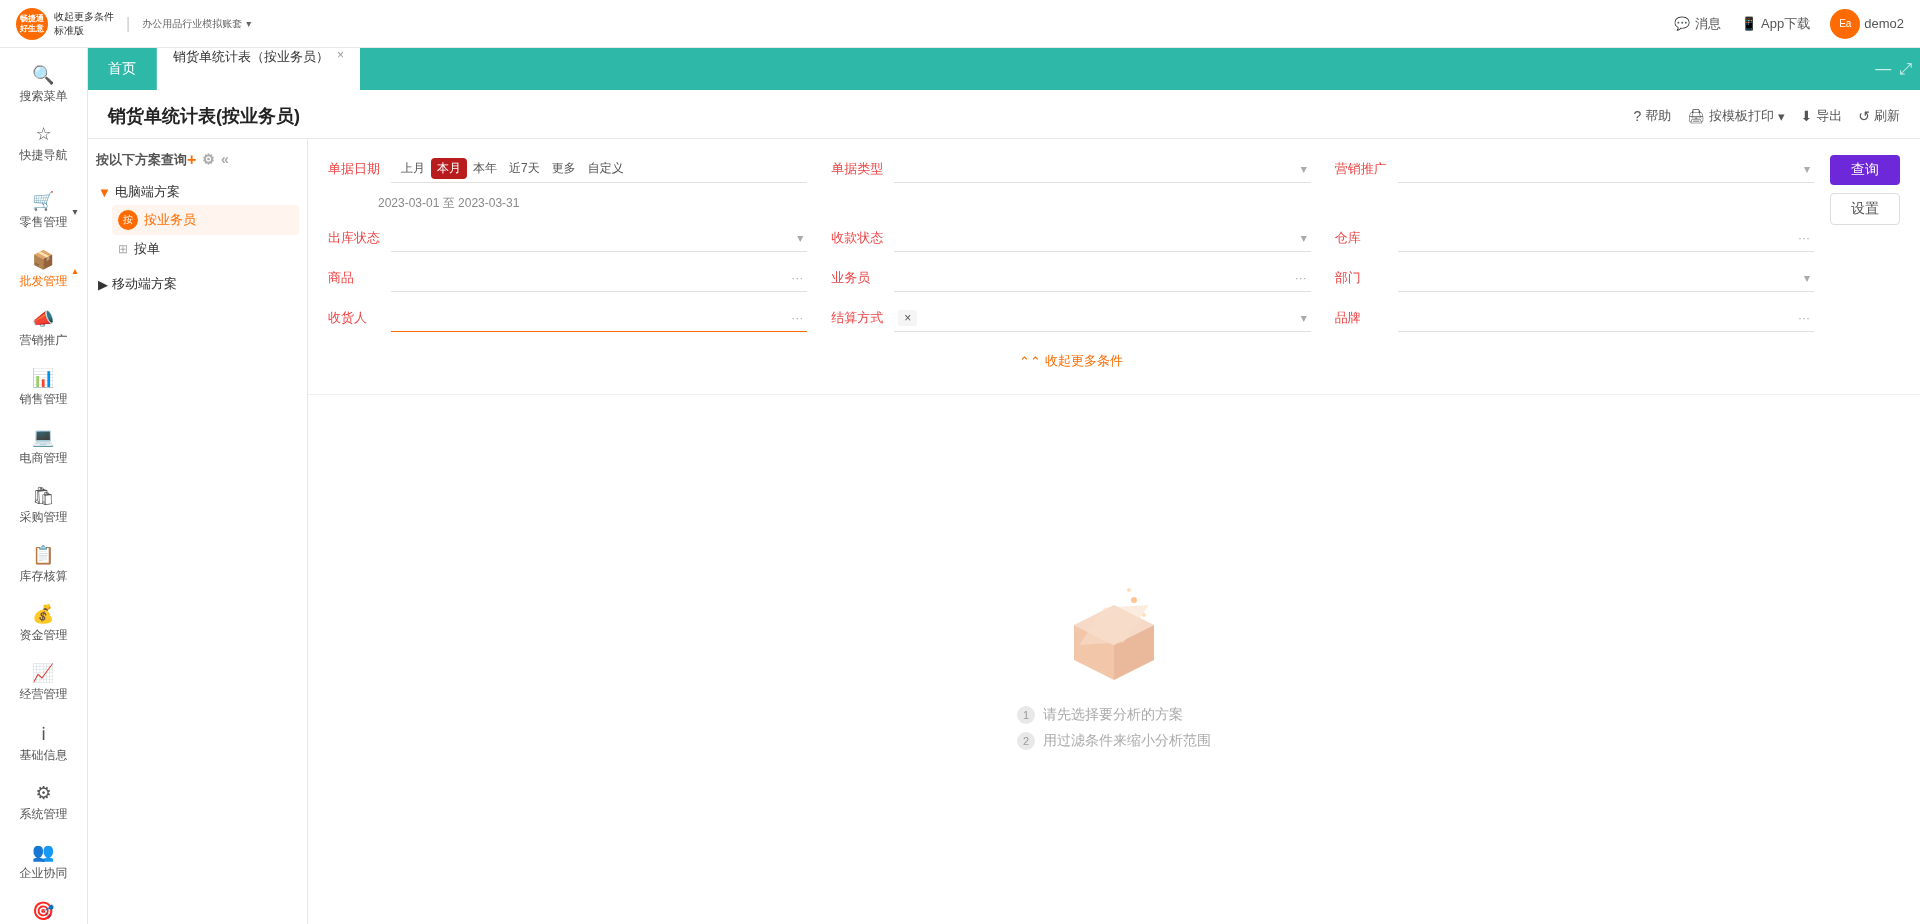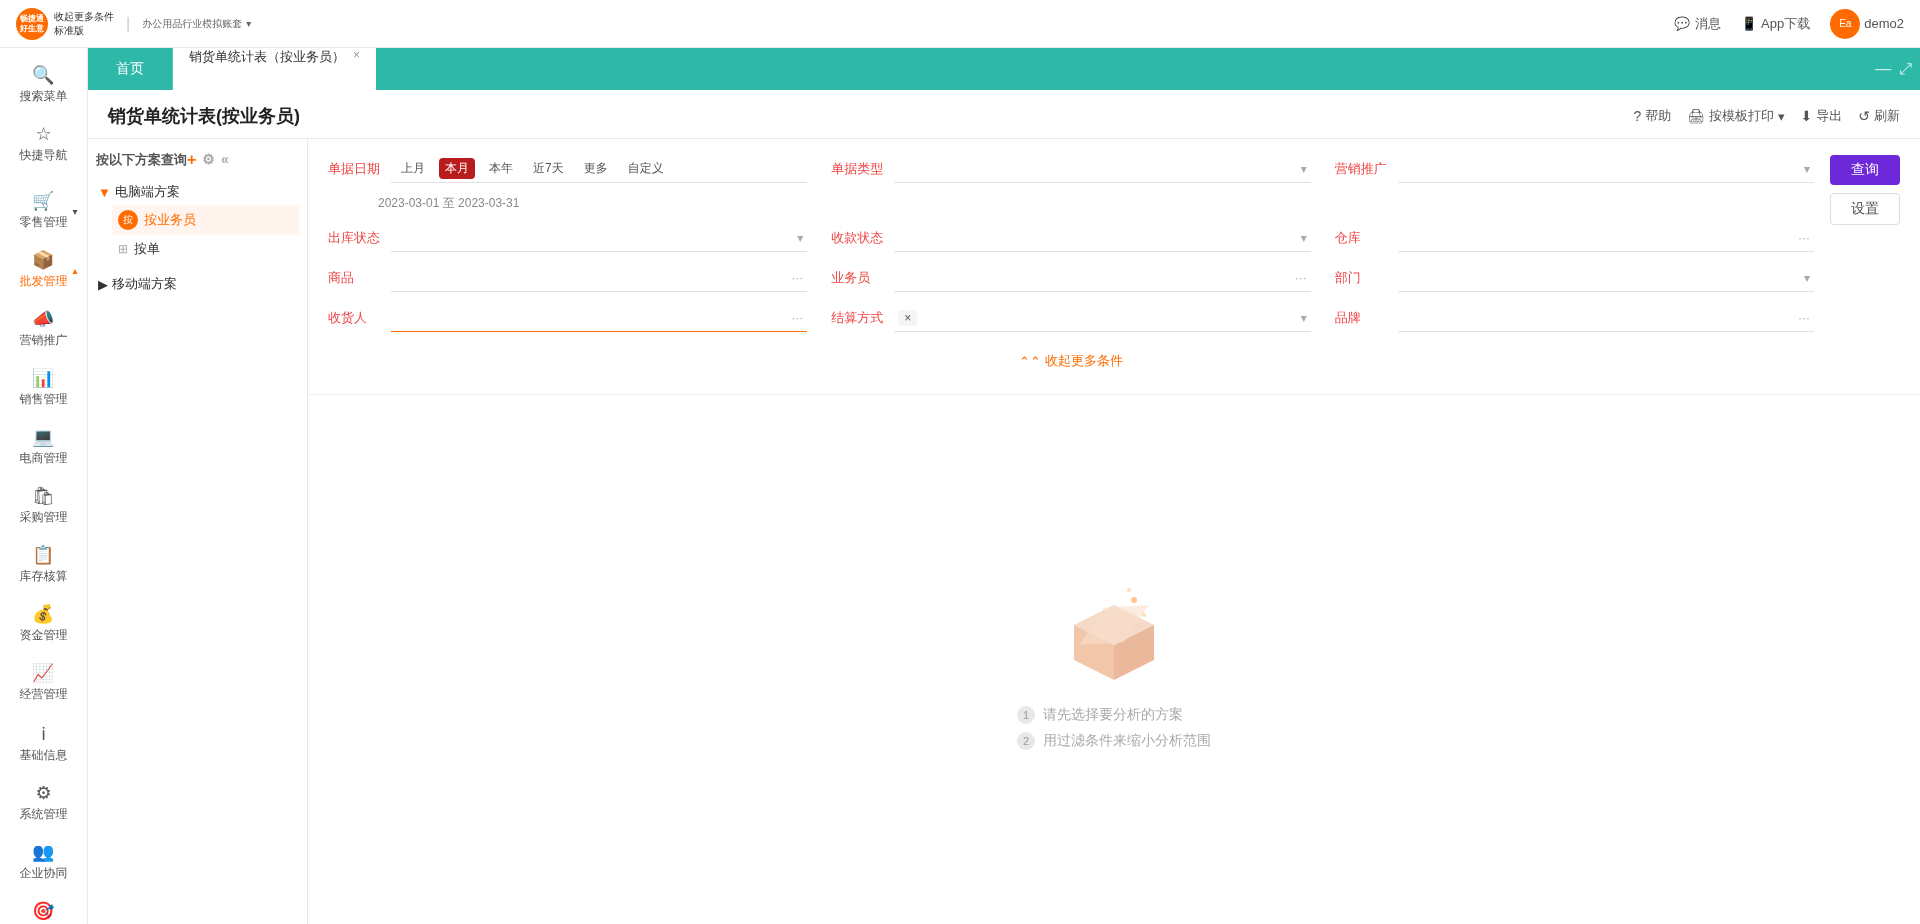--- a/index.html
+++ b/index.html
@@ -64,21 +64,21 @@
       background: #2DB8A8;
       height: 42px;
       display: flex;
       align-items: center;
       padding: 0 0 0 0;
       flex-shrink: 0;
     }
     .tab-home {
       background: #2DB8A8;
       color: #fff;
-      padding: 0 28px;
+      padding: 0 20px;
       height: 100%;
       display: flex;
       align-items: center;
       font-size: 14px;
       cursor: pointer;
       border-right: 1px solid rgba(255,255,255,0.2);
     }
     .tab-item {
       background: #fff;
       color: #333;
@@ -195,21 +195,21 @@
       padding: 1px 6px;
       font-size: 12px;
       color: #555;
       display: flex;
       align-items: center;
       gap: 4px;
       margin-right: 4px;
     }
 
     
-    .date-filter { display: flex; align-items: flex-end; gap: 8px; }
+    .date-filter { display: flex; align-items: flex-end; }
     .date-btn {
       font-size: 12px;
       padding: 2px 6px;
       border-radius: 2px;
       cursor: pointer;
       color: #555;
     }
     .date-btn.active { background: #b91c1c; color: #fff; border-radius: 4px; }
     .date-range { font-size: 12px; color: #888; margin-left: 6px; }
 

